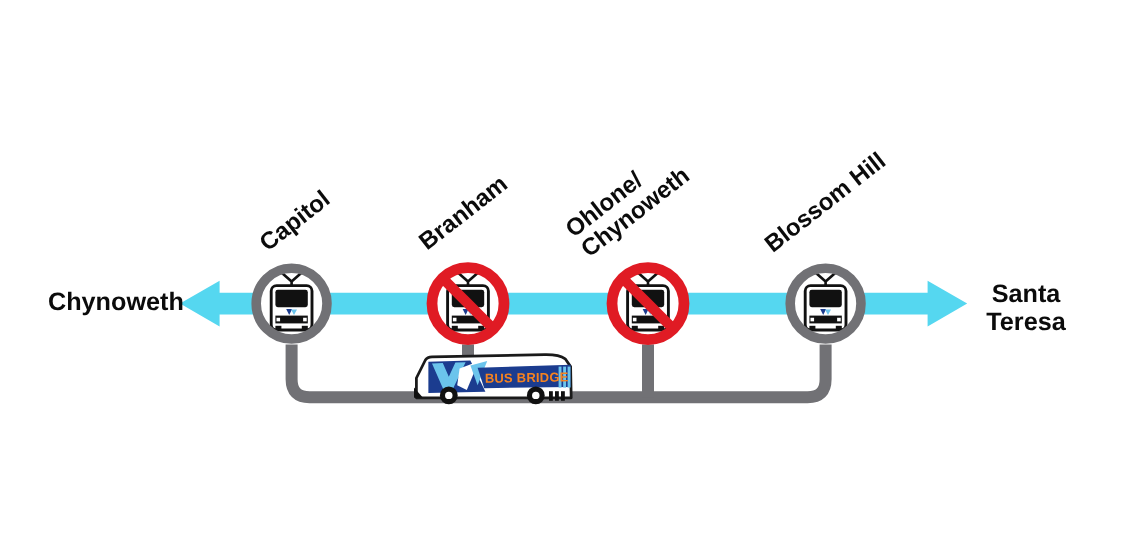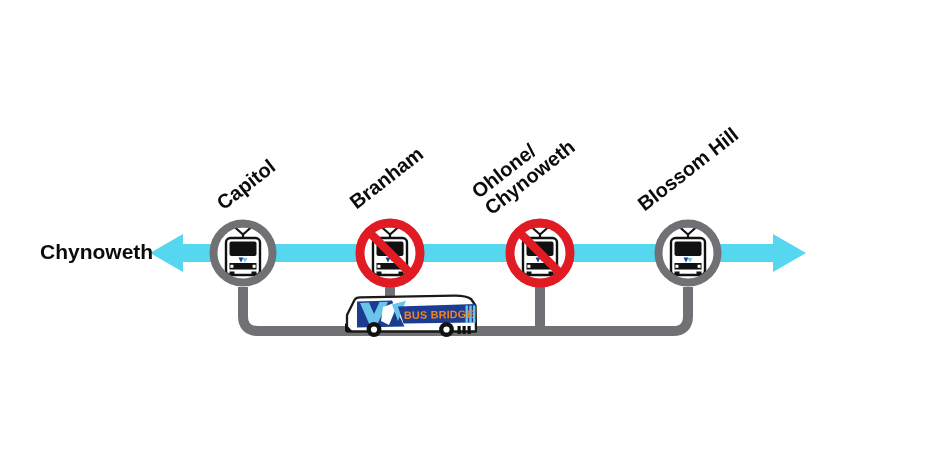--- a/index.html
+++ b/index.html
@@ -110,19 +110,21 @@
     </g>
 
     <g transform="translate(688,253)">
       <circle r="33" fill="#ffffff"></circle>
       <use href="#tram"></use>
       <circle r="29.5" fill="none" stroke="#717175" stroke-width="8"></circle>
     </g>
   </svg>
 
   <div class="label endpoint-label endpoint-left">Chynoweth</div>
+  <div class="label endpoint-label endpoint-right">Santa
+Teresa</div>
 
   <div class="label station-label capitol">Capitol</div>
   <div class="label station-label branham">Branham</div>
   <div class="label station-label ohlone">Ohlone/
 Chynoweth</div>
   <div class="label station-label blossom">Blossom Hill</div>
 </div>
 
 </body></html>

